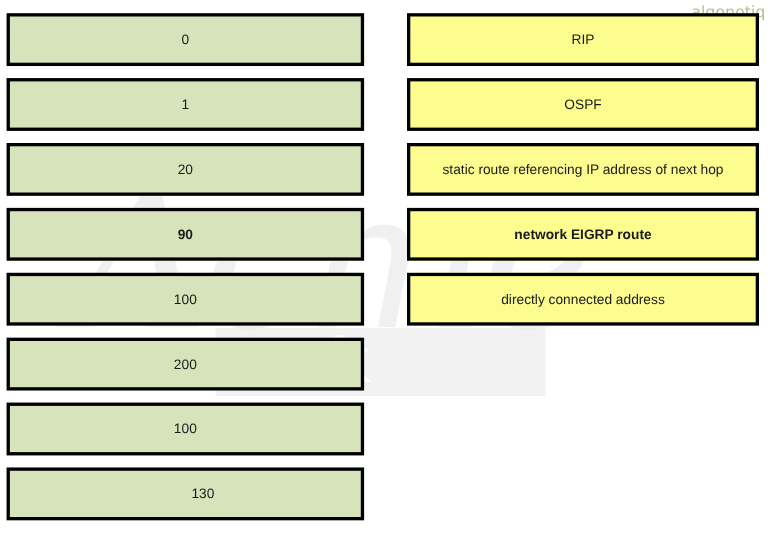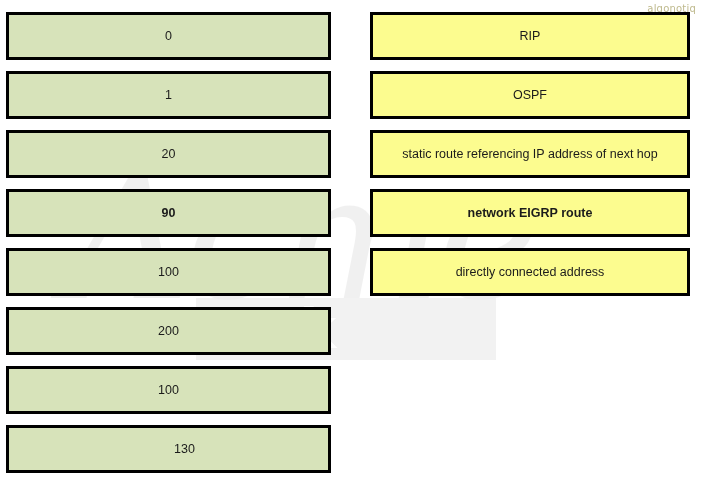--- a/index.html
+++ b/index.html
@@ -60,21 +60,21 @@
     color: #ffffff;
     letter-spacing: 1px;
     white-space: nowrap;
     text-shadow: 0 0 1px rgba(0,0,0,0.06);
   }
   .wm-corner {
     position: absolute;
     right: 6px;
     top: 3px;
     font-family: "DejaVu Sans", "Liberation Sans", sans-serif;
-    font-size: 10px;
+    font-size: 14px;
     color: #b4ae7a;
     opacity: 0.85;
     white-space: nowrap;
     letter-spacing: 0.2px;
     text-align: right;
   }
 
   
   #board {
     position: absolute;

